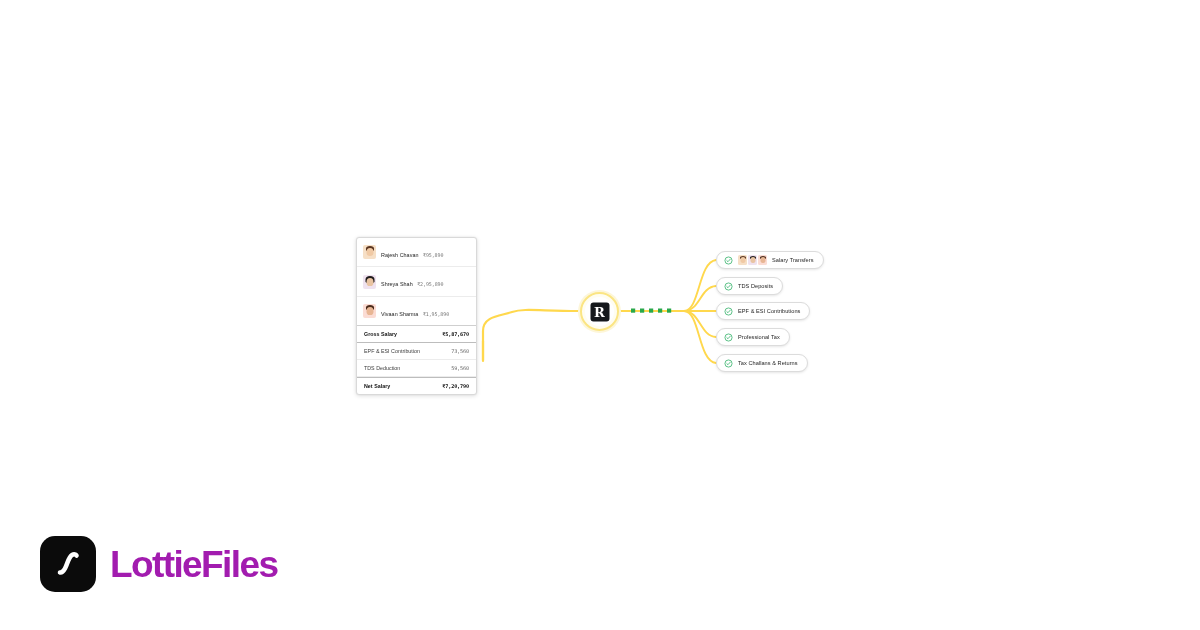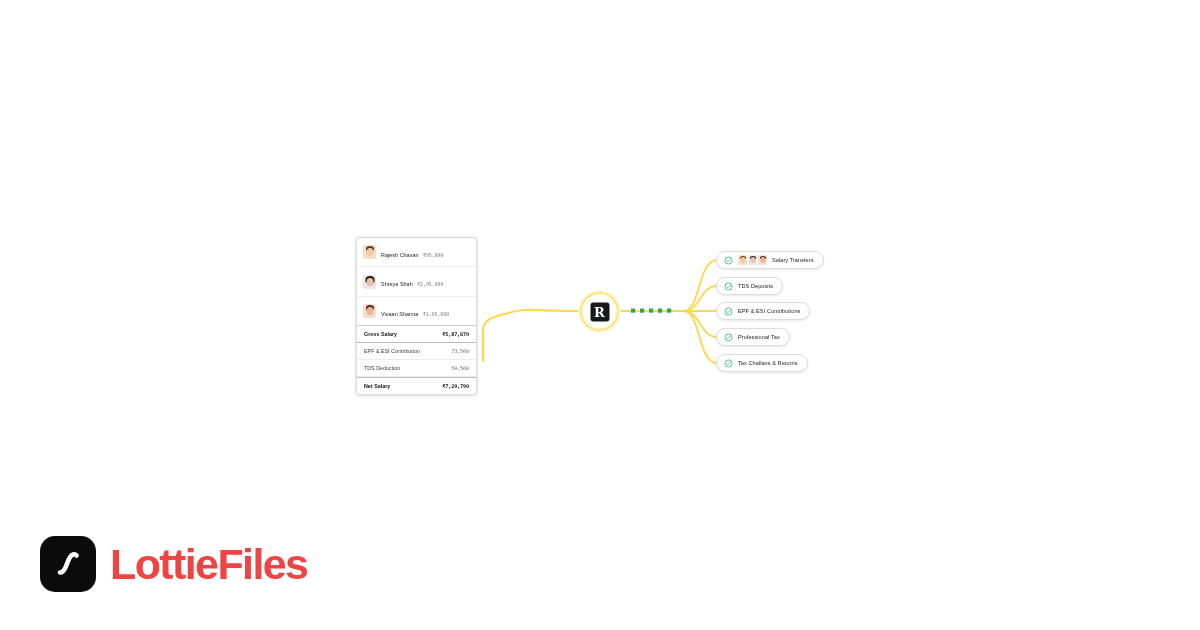--- a/index.html
+++ b/index.html
@@ -251,23 +251,23 @@
   .logo-mark {
     width: 56px;
     height: 56px;
     border-radius: 15px;
     background: #0b0b0b;
     display: flex;
     align-items: center;
     justify-content: center;
   }
   .logo-word {
-    font-size: 43px;
+    font-size: 37px;
     font-weight: 700;
-    color: #ef4444;
+    color: #a21caf;
     letter-spacing: -1.6px;
     line-height: 1;
     font-family: "Liberation Sans", sans-serif;
   }
 </style>
 </head>
 <body>
 
 <div class="canvas">
 

